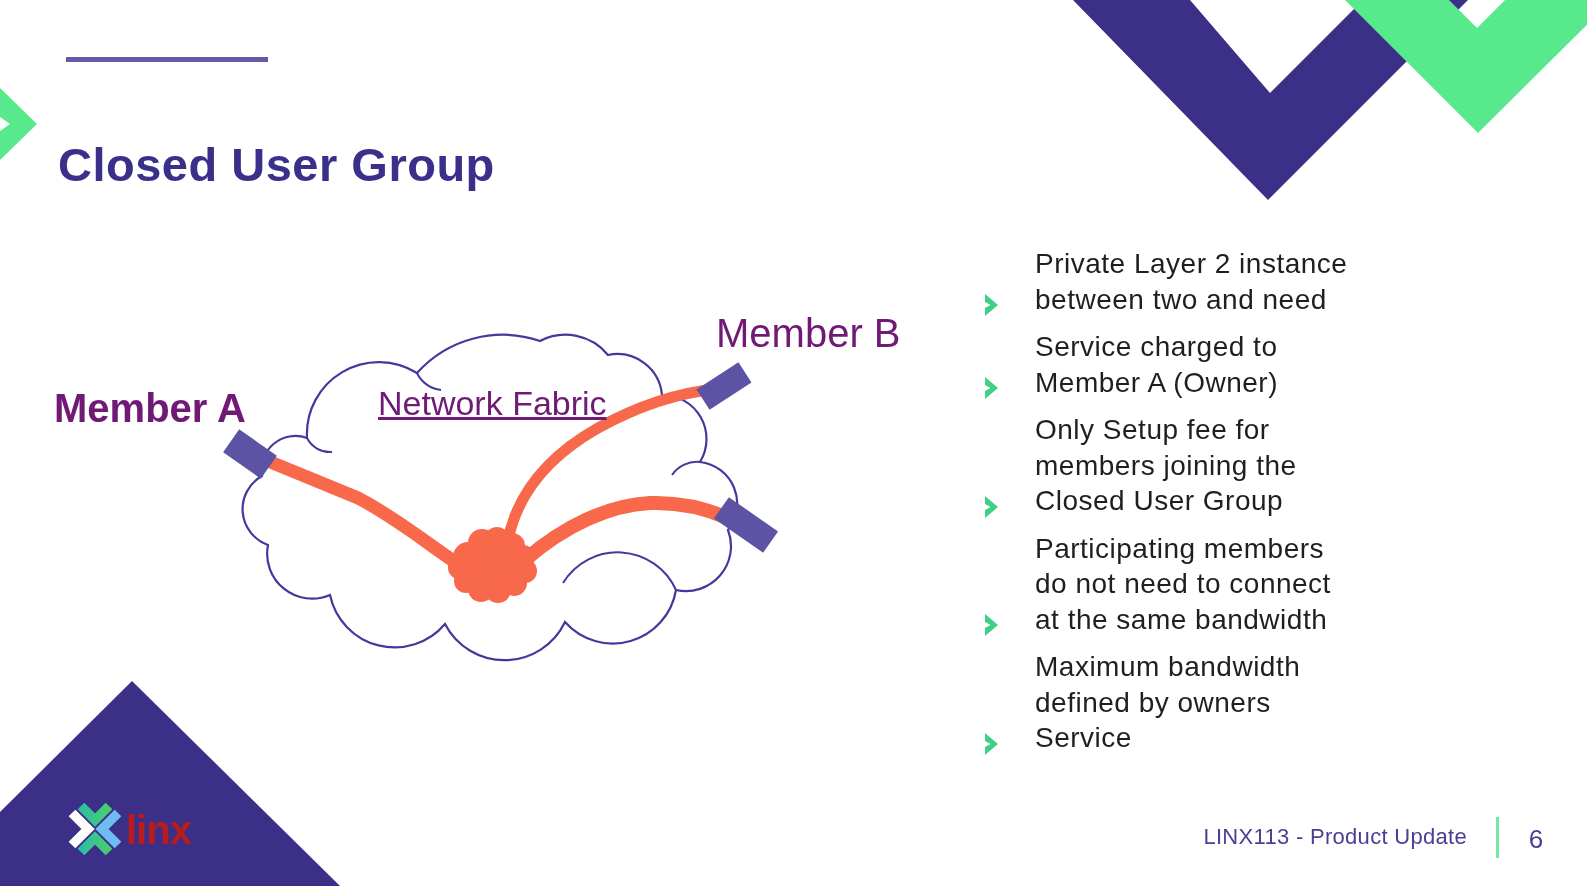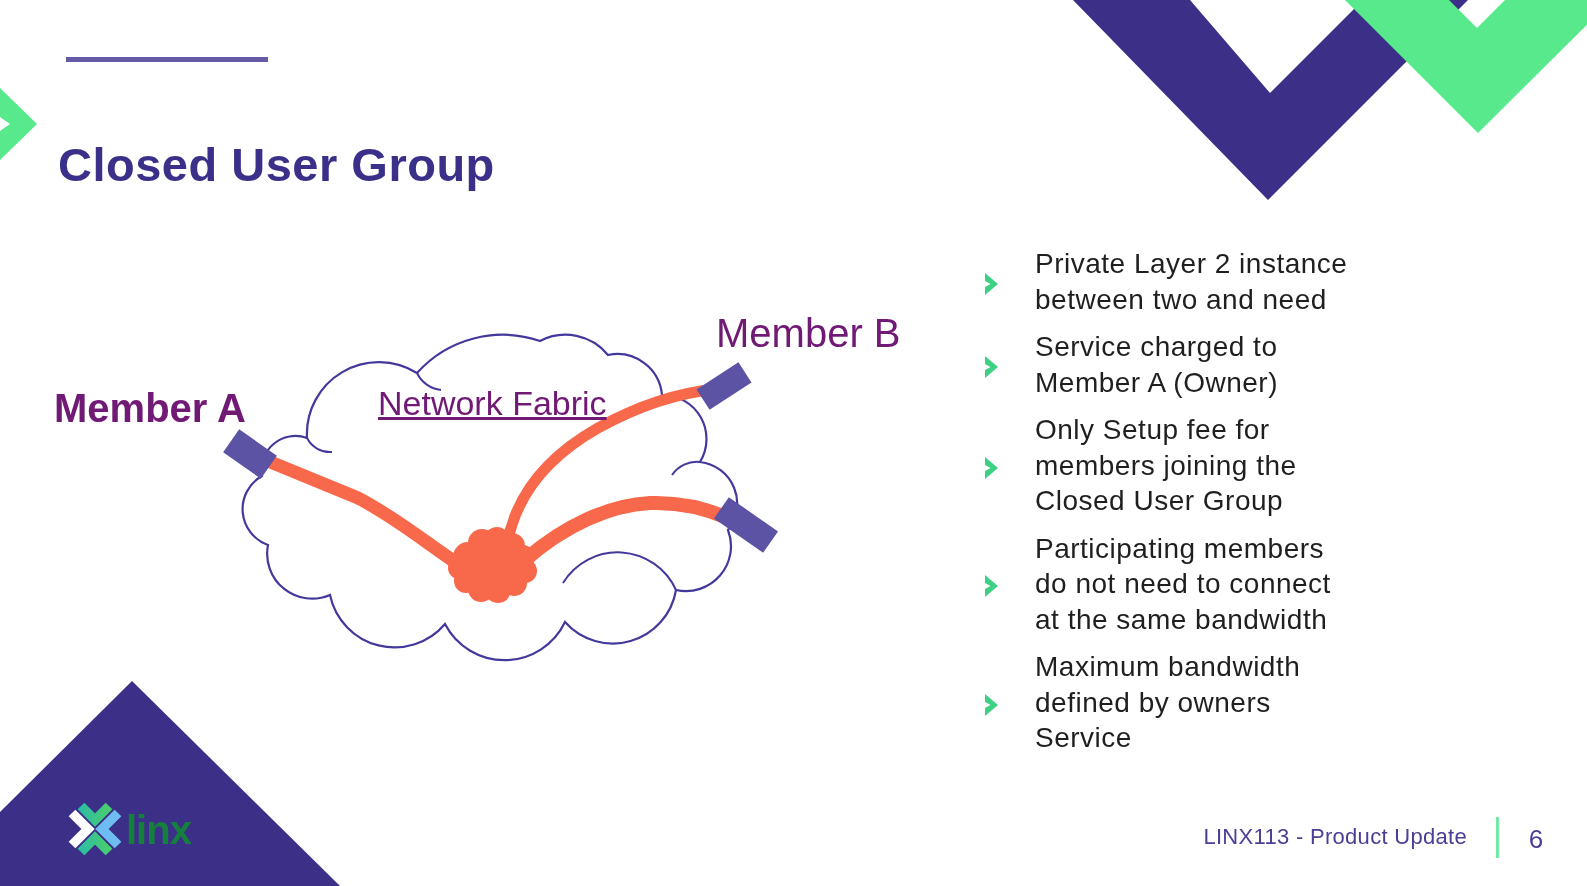--- a/index.html
+++ b/index.html
@@ -10,26 +10,26 @@
   .deco-svg{position:absolute;left:0;top:0;width:1587px;height:886px;}
   .title-line{position:absolute;left:66px;top:57px;width:202px;height:5px;background:#655AA5;}
   .page-title{
     position:absolute;left:58px;top:106px;font-size:47px;font-weight:bold;
     color:#3A3089;letter-spacing:.5px;white-space:nowrap;
   }
   .diagram-label{position:absolute;color:#701a75;white-space:nowrap;}
   .label-member{font-size:40px;}
   .label-fabric{font-size:34px;text-decoration:underline;}
   .bullet-list{position:absolute;left:981px;top:246px;width:480px;}
-  .bullet-item{display:flex;align-items:center;margin-bottom:12px;}
+  .bullet-item{display:flex;align-items:flex-end;margin-bottom:12px;}
   .bullet-item .chev{flex:none;margin:5px 32px 0 0;}
   .bullet-text{font-size:28px;line-height:35.5px;color:#1F1F1F;letter-spacing:.5px;}
   .bullet-line{display:block;}
   .logo-text{
-    position:absolute;left:126px;top:810px;color:#15803d;font-size:40px;
+    position:absolute;left:126px;top:810px;color:#b91c1c;font-size:40px;
     font-weight:bold;letter-spacing:-1px;line-height:40px;
   }
   .footer-label{
     position:absolute;right:120px;top:824px;font-size:22px;color:#4A3F95;
     white-space:nowrap;letter-spacing:.3px;
   }
   .footer-sep{position:absolute;left:1496px;top:817px;width:3px;height:41px;background:#72E9A4;}
   .footer-page{
     position:absolute;left:1518px;top:824px;width:36px;text-align:center;
     font-size:26px;color:#4A3F95;

